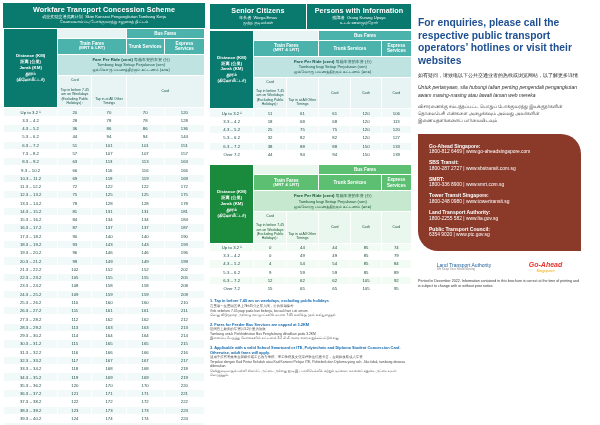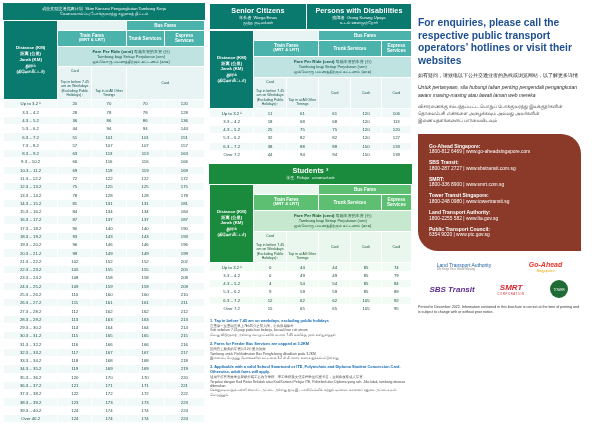--- a/index.html
+++ b/index.html
@@ -84,20 +84,21 @@
 
   .svg-ico { display:block; }
 </style>
 </head>
 <body>
 
 <div class="page">
 
   <div class="col-left">
     <div class="banner teal-dark">
+      <div class="t1">Workfare Transport Concession Scheme</div>
       <div class="t2"><span>就业奖励交通优惠计划</span>&nbsp;&nbsp;<span>Skim Konsesi Pengangkutan Tambang Kerja</span></div>
       <div class="t3">வேலைவாய்ப்பு போக்குவரத்து சலுகைத் திட்டம்</div>
     </div>
 
     <table class="tbl">
       <colgroup>
           <col style="width:27%">
           <col style="width:17%">
           <col style="width:17%">
           <col style="width:19%">
@@ -434,21 +435,21 @@
           <tr>
         <td class="teal-dark">
           <div class="banner">
             <div class="t1">Senior Citizens</div>
             <div class="t2"><span>年长者</span>&nbsp; <span>Warga Emas</span></div>
             <div class="t3">மூத்த குடிமக்கள்</div>
           </div>
         </td>
         <td class="teal-dark">
           <div class="banner">
-            <div class="t1">Persons with Disabilities</div>
+            <div class="t1">Persons with Information</div>
             <div class="t2"><span>残障者</span>&nbsp; <span>Orang Kurang Upaya</span></div>
             <div class="t3">உடல் ஊனமுற்றோர்</div>
           </div>
         </td>
       </tr>
     </tbody>
       </table>
 
     <table class="tbl">
       <colgroup>
@@ -547,24 +548,20 @@
             <td class="dcell">44</td>
             <td class="dcell">94</td>
             <td class="dcell">94</td>
             <td class="dcell">150</td>
             <td class="dcell">139</td>
           </tr>
         </tbody>
     </table>
 
     <div style="margin-top:5px">
-      <div class="banner green-dark">
-        <div class="t1">Students ³</div>
-        <div class="t2"><span>学生</span>&nbsp; <span>Pelajar</span>&nbsp; <span>மாணவர்கள்</span></div>
-      </div>
 
       <table class="tbl">
         <colgroup>
             <col style="width:22%">
             <col style="width:16%">
             <col style="width:16%">
             <col style="width:16%">
             <col style="width:15%">
             <col style="width:15%">
           </colgroup>
@@ -726,33 +723,16 @@
             <div style="font-size:3px;color:#888">We Keep Your World Moving</div>
           </div>
         </div>
         <div class="logo">
           <div style="text-align:center">
             <div style="font-size:7px;font-weight:bold;color:#e8312a;font-style:italic">Go-Ahead</div>
             <div style="font-size:4px;color:#f0a500;font-style:italic">Singapore</div>
           </div>
         </div>
       </div>
-      <div class="logo-row">
-        <div class="logo">
-          <span style="font-size:8px;font-weight:bold;color:#5b2d8e;font-style:italic">SBS Transit</span>
-        </div>
-        <div class="logo">
-          <div style="text-align:center">
-            <div style="font-size:8px;font-weight:bold;color:#d22630;font-style:italic">SMRT</div>
-            <div style="font-size:2.8px;color:#d22630;letter-spacing:.6px">CORPORATION</div>
-          </div>
-        </div>
-        <div class="logo">
-          <svg width="22" height="20" viewBox="0 0 44 40">
-            <circle cx="22" cy="20" r="18" fill="#1f6b35"></circle>
-            <text x="22" y="23" font-size="6" fill="#ffffff" text-anchor="middle" font-family="Liberation Sans, sans-serif">TOWER</text>
-          </svg>
-        </div>
-      </div>
       <div class="printed">Printed in December 2022. Information contained in this brochure is correct at the time of printing and is subject to change with or without prior notice.</div>
     </div>
   </div>
 </div>
 
 </body></html>

